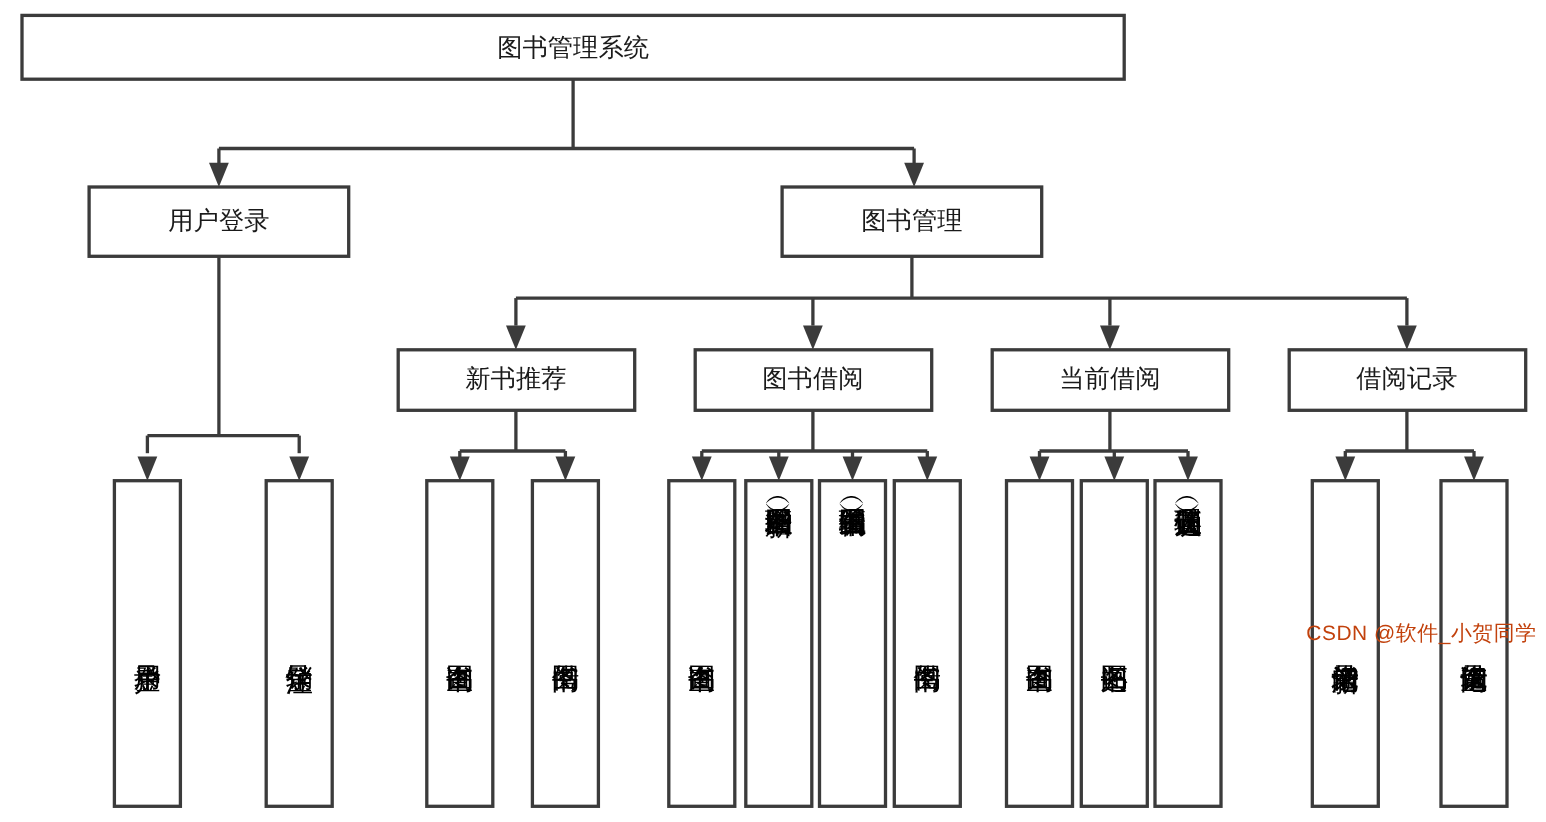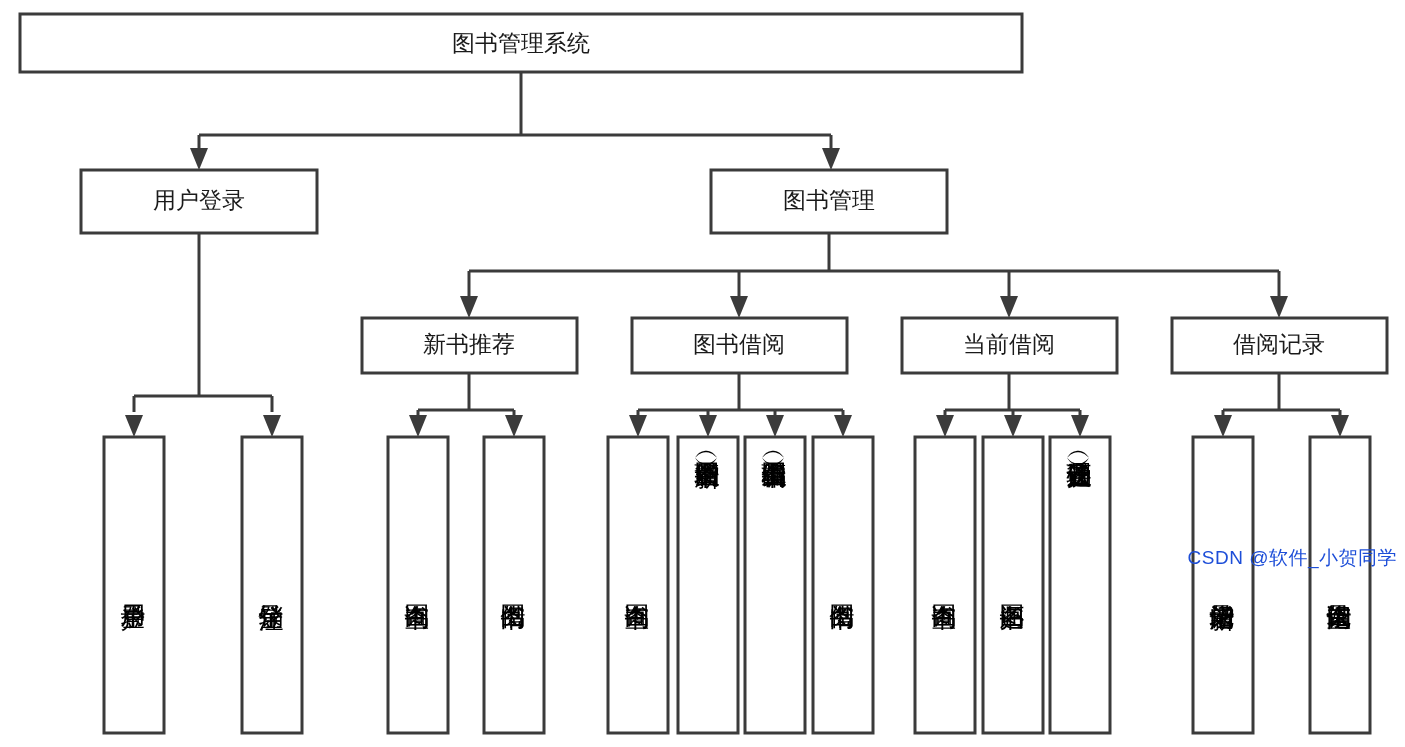--- a/index.html
+++ b/index.html
@@ -52,24 +52,24 @@
     font-size: 25px;
     fill: #1a1a1a;
     writing-mode: vertical-rl;
     text-orientation: upright;
     text-anchor: middle;
     white-space: pre;
   }
   .watermark {
     position: absolute;
     right: 8px;
-    bottom: 24px;
+    bottom: 6px;
     font-family: "Liberation Sans", "DejaVu Sans", sans-serif;
     font-size: 19px;
-    color: #1d4ed8;
+    color: #c2410c;
     letter-spacing: 0.5px;
     white-space: nowrap;
     pointer-events: none;
     text-align: center;
   }
 </style>
 </head>
 <body>
 
 <div id="diagram-root">

